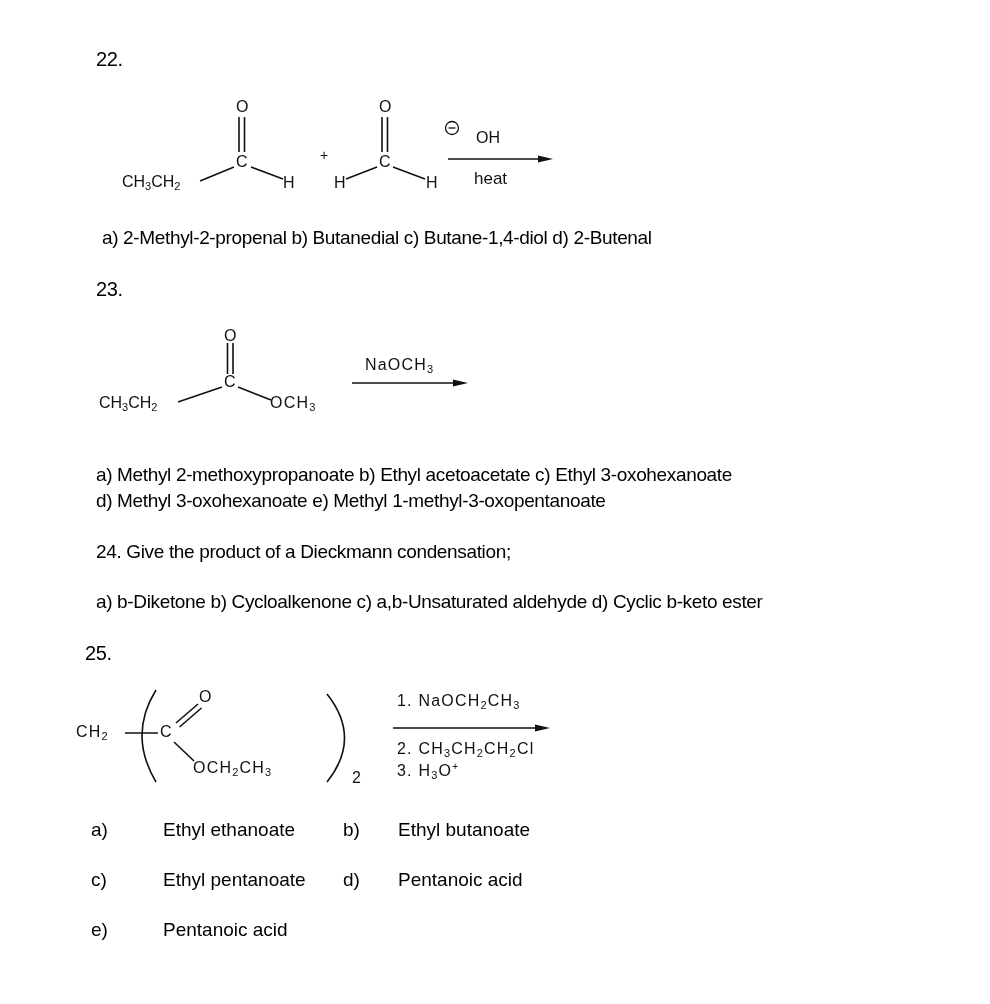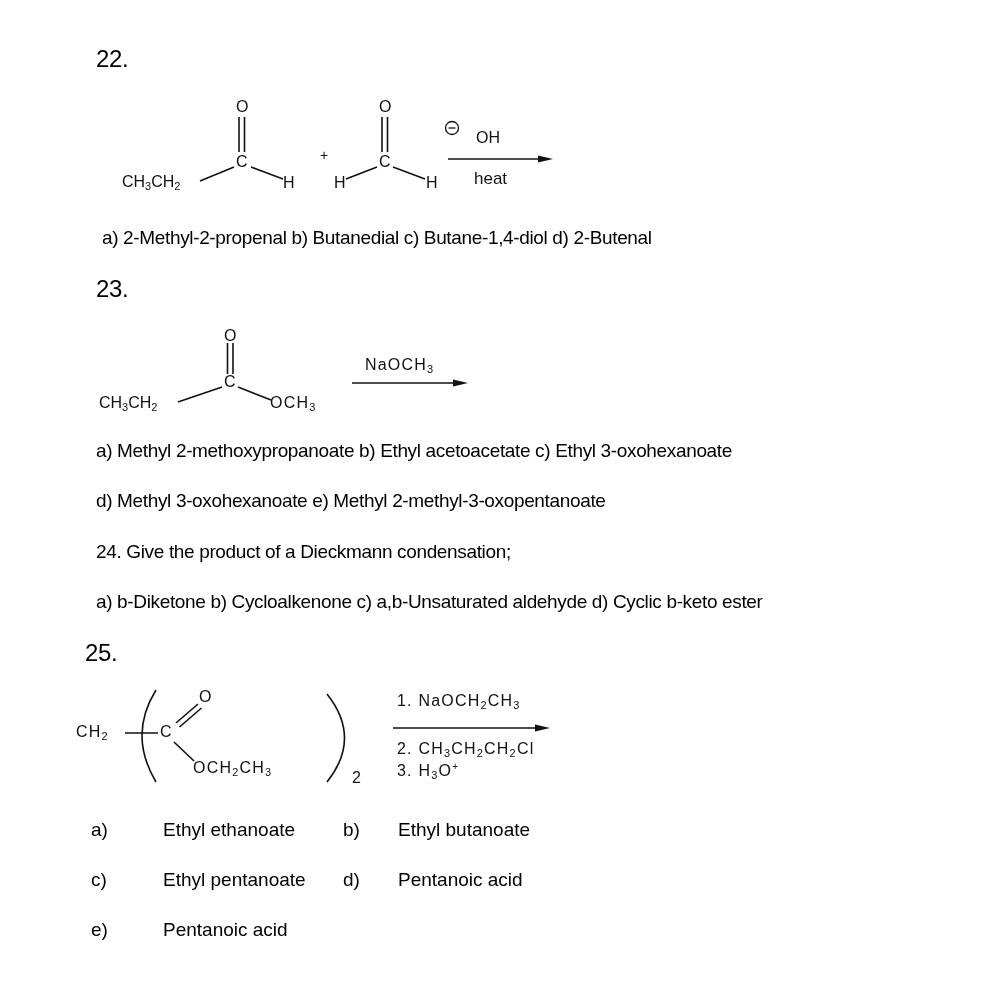--- a/index.html
+++ b/index.html
@@ -1,20 +1,20 @@
 <!DOCTYPE html>
 <html><head>
 <meta charset="utf-8">
 <style>
   html, body { margin: 0; padding: 0; background: #ffffff; }
   body { width: 990px; height: 1004px; position: relative; overflow: hidden;
          font-family: "Liberation Sans", sans-serif; color: #000; }
   .t { position: absolute; white-space: nowrap; font-size: 19px; line-height: 22px;
        letter-spacing: -0.35px; transform-origin: left center; }
-  .num { font-size: 24px; }
+  .num { font-size: 20px; }
   .chem { position: absolute; white-space: nowrap; font-family: "Liberation Sans", sans-serif;
           font-size: 16px; line-height: 18px; color: #111; }
   .chem.wide { letter-spacing: 1.2px; }
   .chem sub { font-size: 11px; vertical-align: -3px; line-height: 0; }
   .chem sup { font-size: 10px; vertical-align: 6px; line-height: 0; }
   svg.draw { position: absolute; left: 0; top: 0; width: 990px; height: 1004px; overflow: visible; }
   svg.draw line, svg.draw path { stroke: #111; stroke-width: 1.6; fill: none; }
   svg.draw polygon { fill: #111; stroke: none; }
   .opt-lbl, .opt-val { position: absolute; font-size: 19px; line-height: 22px; white-space: nowrap; }
 </style>
@@ -92,22 +92,22 @@
 
 <div class="t num" style="left:96px;top:278px;">23.</div>
 
 <div class="chem" style="left:99px;top:394px;">CH<sub>3</sub>CH<sub>2</sub></div>
 <div class="chem" style="left:224px;top:327px;">O</div>
 <div class="chem" style="left:224px;top:373px;">C</div>
 <div class="chem wide" style="left:270px;top:394px;text-align:center;">OCH<sub>3</sub></div>
 
 <div class="chem wide" style="left:365px;top:356px;">NaOCH<sub>3</sub></div>
 
-<div class="t" style="left:96px;top:440px;text-align:center;">a) Methyl 2-methoxypropanoate b) Ethyl acetoacetate c) Ethyl 3-oxohexanoate</div>
-<div class="t" style="left:96px;top:490px;">d) Methyl 3-oxohexanoate e) Methyl 2-methyl-3-oxopentanoate</div>
+<div class="t" style="left:96px;top:464px;text-align:center;">a) Methyl 2-methoxypropanoate b) Ethyl acetoacetate c) Ethyl 3-oxohexanoate</div>
+<div class="t" style="left:96px;top:490px;">d) Methyl 3-oxohexanoate e) Methyl 1-methyl-3-oxopentanoate</div>
 
 <div class="t" style="left:96px;top:541px;">24. Give the product of a Dieckmann condensation;</div>
 <div class="t" style="left:96px;top:591px;">a) b-Diketone b) Cycloalkenone c) a,b-Unsaturated aldehyde d) Cyclic b-keto ester</div>
 
 <div class="t num" style="left:85px;top:642px;">25.</div>
 
 <div class="chem wide" style="left:76px;top:723px;">CH<sub>2</sub></div>
 <div class="chem" style="left:160px;top:723px;">C</div>
 <div class="chem" style="left:199px;top:688px;">O</div>
 <div class="chem wide" style="left:193px;top:759px;">OCH<sub>2</sub>CH<sub>3</sub></div>

